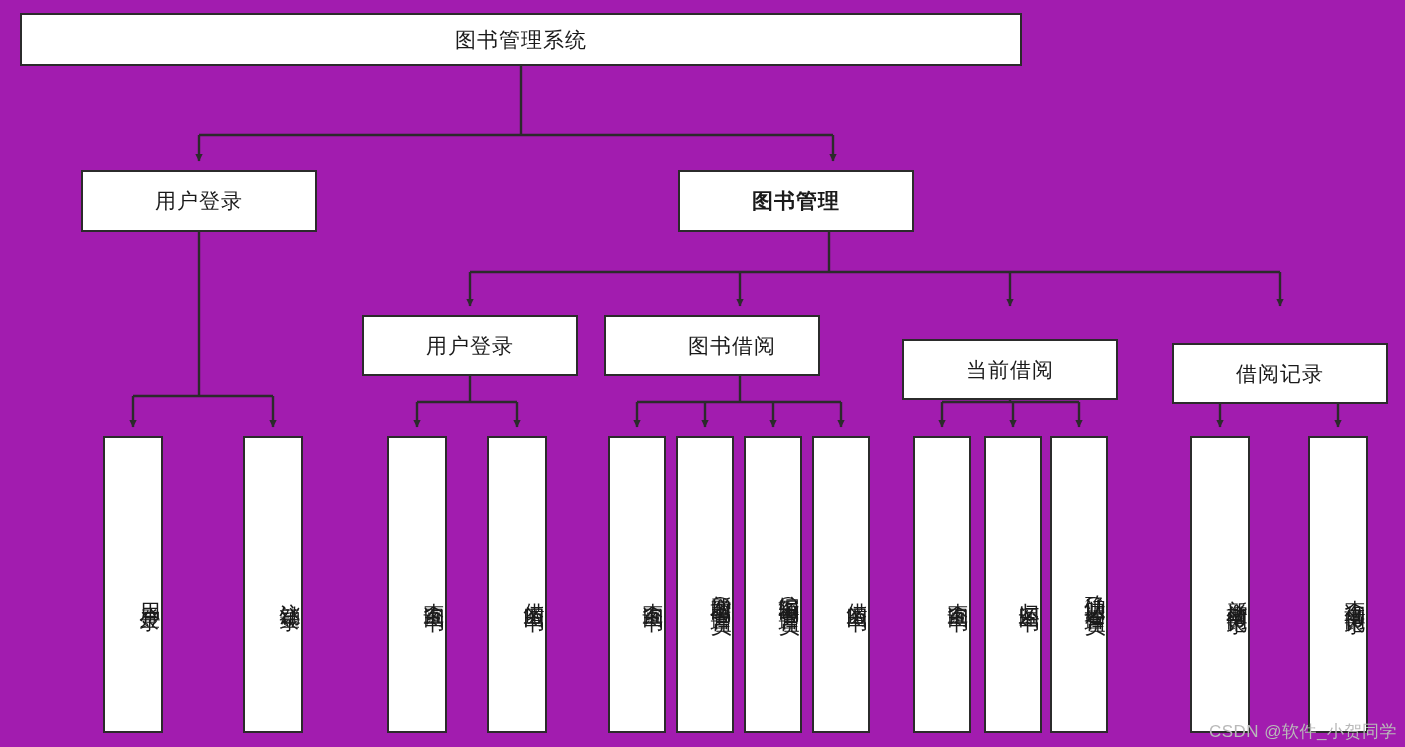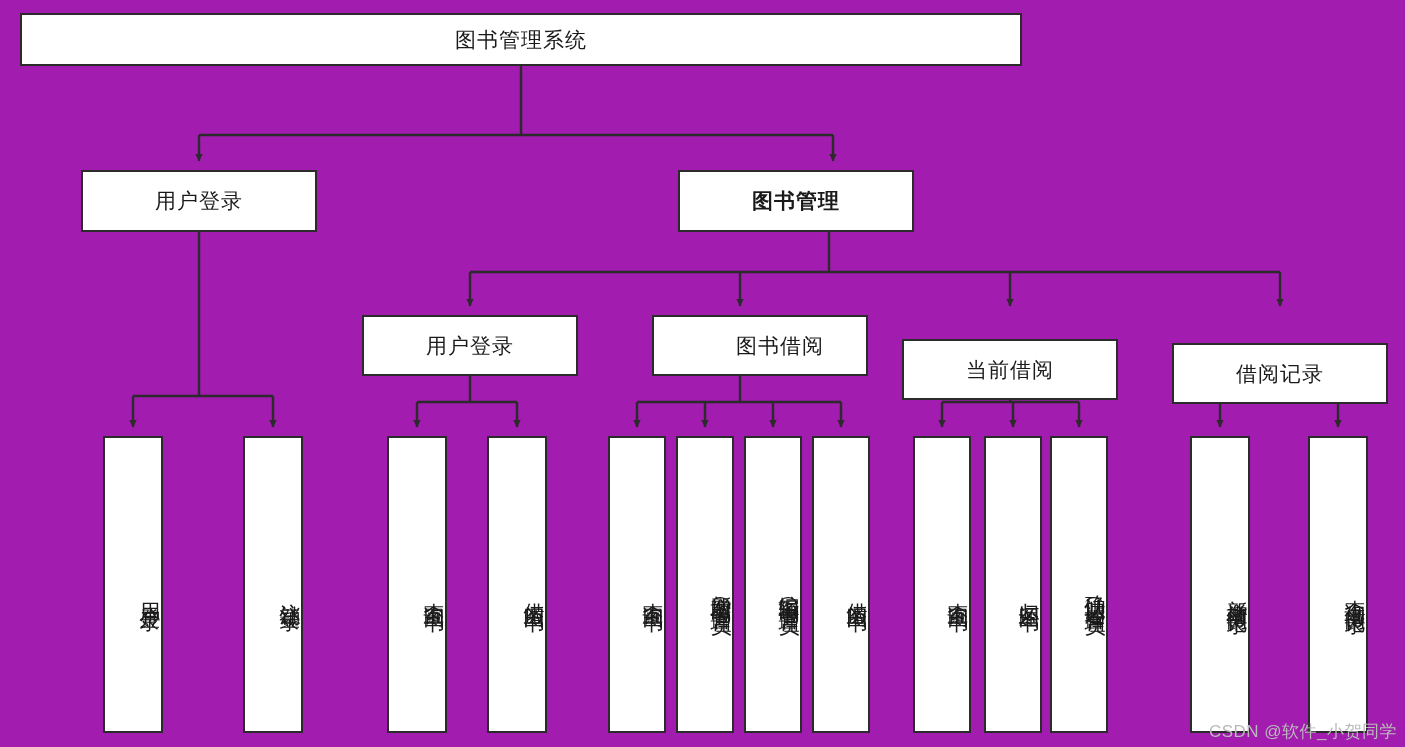--- a/index.html
+++ b/index.html
@@ -71,21 +71,21 @@
       <path d="M1338,400 L1338,427" marker-end="url(#arrow)"></path>
     </g>
   </svg>
 
   <div class="node h" style="left:20px;top:13px;width:1002px;height:53px;">图书管理系统</div>
 
   <div class="node h" style="left:81px;top:170px;width:236px;height:62px;">用户登录</div>
   <div class="node h" style="left:678px;top:170px;width:236px;height:62px;font-weight:bold;">图书管理</div>
 
   <div class="node h" style="left:362px;top:315px;width:216px;height:61px;">用户登录</div>
-  <div class="node h" style="left:652px;top:315px;width:216px;height:61px;padding-left:40px;">图书借阅</div>
+  <div class="node h" style="left:604px;top:315px;width:216px;height:61px;padding-left:40px;">图书借阅</div>
   <div class="node h" style="left:902px;top:315px;width:216px;height:61px;margin-top:24px;">当前借阅</div>
   <div class="node h" style="left:1172px;top:315px;width:216px;height:61px;margin-top:28px;">借阅记录</div>
 
   <div class="node v" style="left:103px;top:436px;width:60px;height:297px;">用户登录</div>
   <div class="node v" style="left:243px;top:436px;width:60px;height:297px;">注销登录</div>
 
   <div class="node v" style="left:387px;top:436px;width:60px;height:297px;">查询图书</div>
   <div class="node v" style="left:487px;top:436px;width:60px;height:297px;">借阅图书</div>
 
   <div class="node v" style="left:608px;top:436px;width:58px;height:297px;">查询图书</div>

